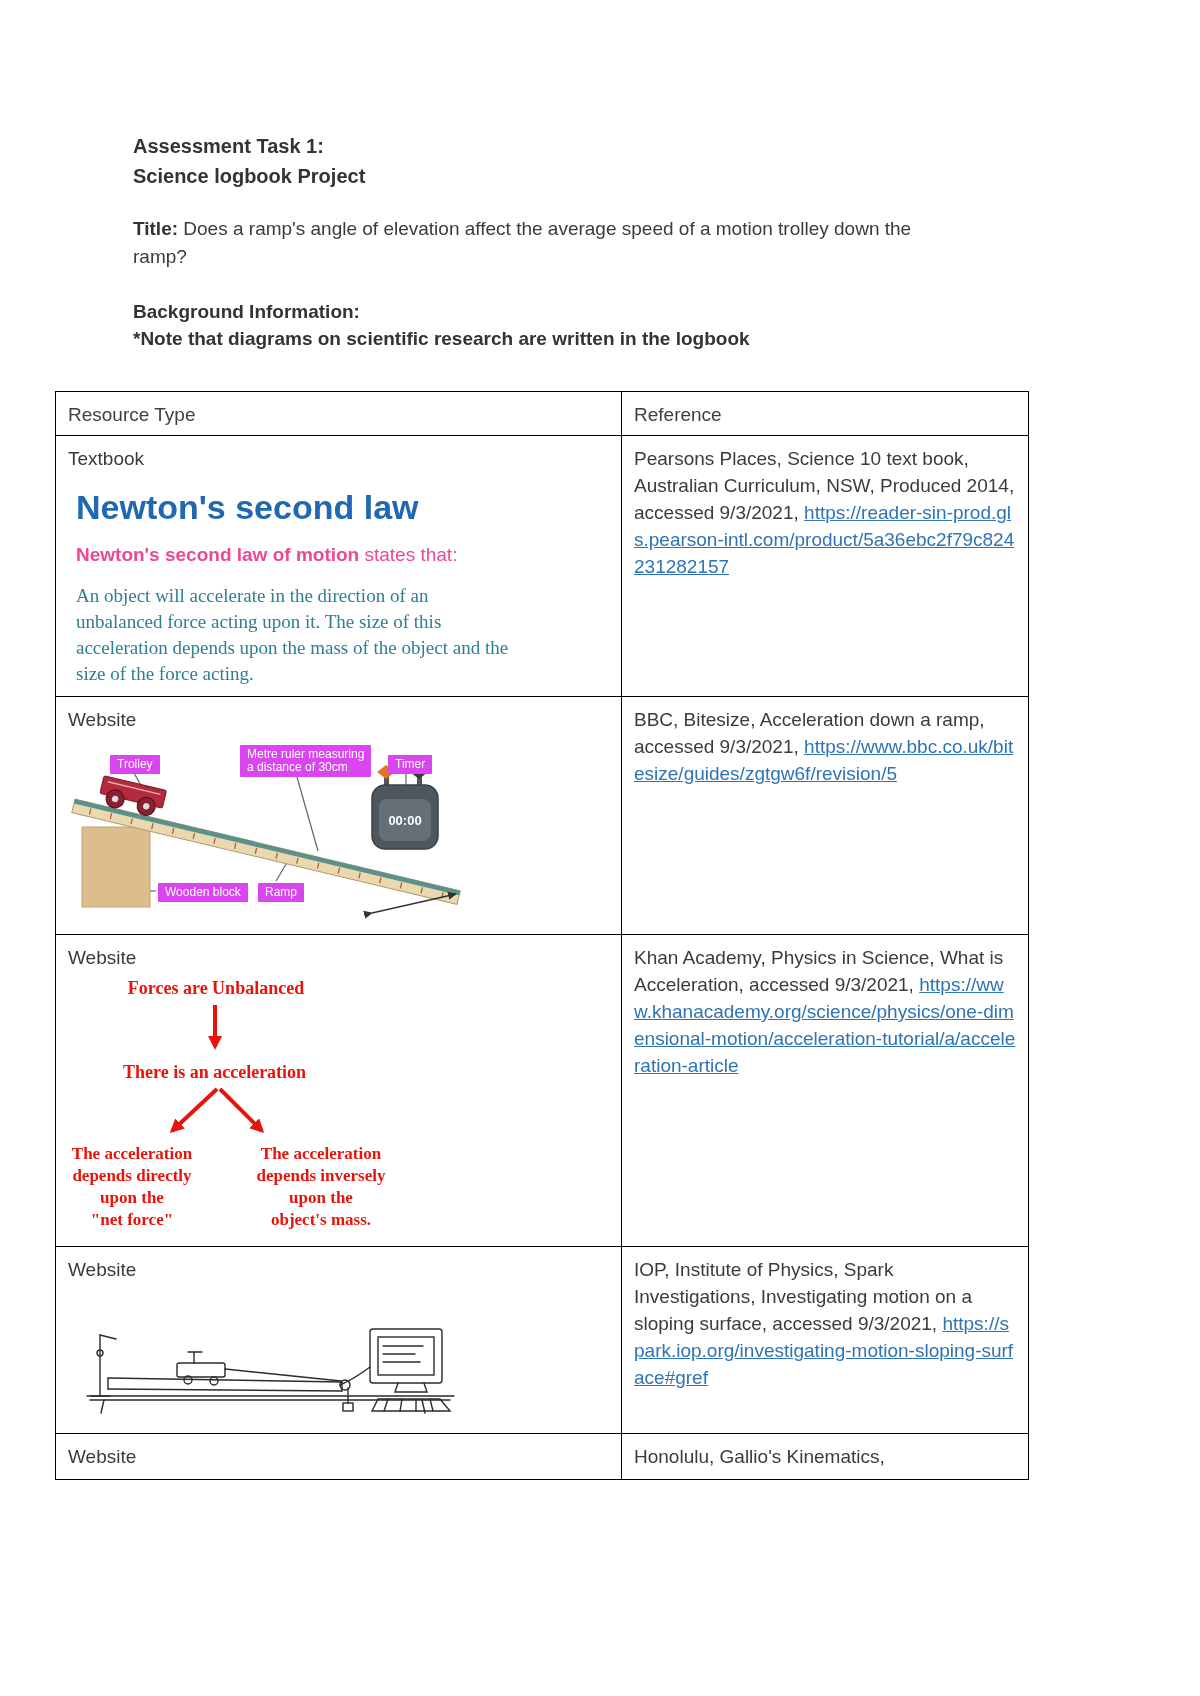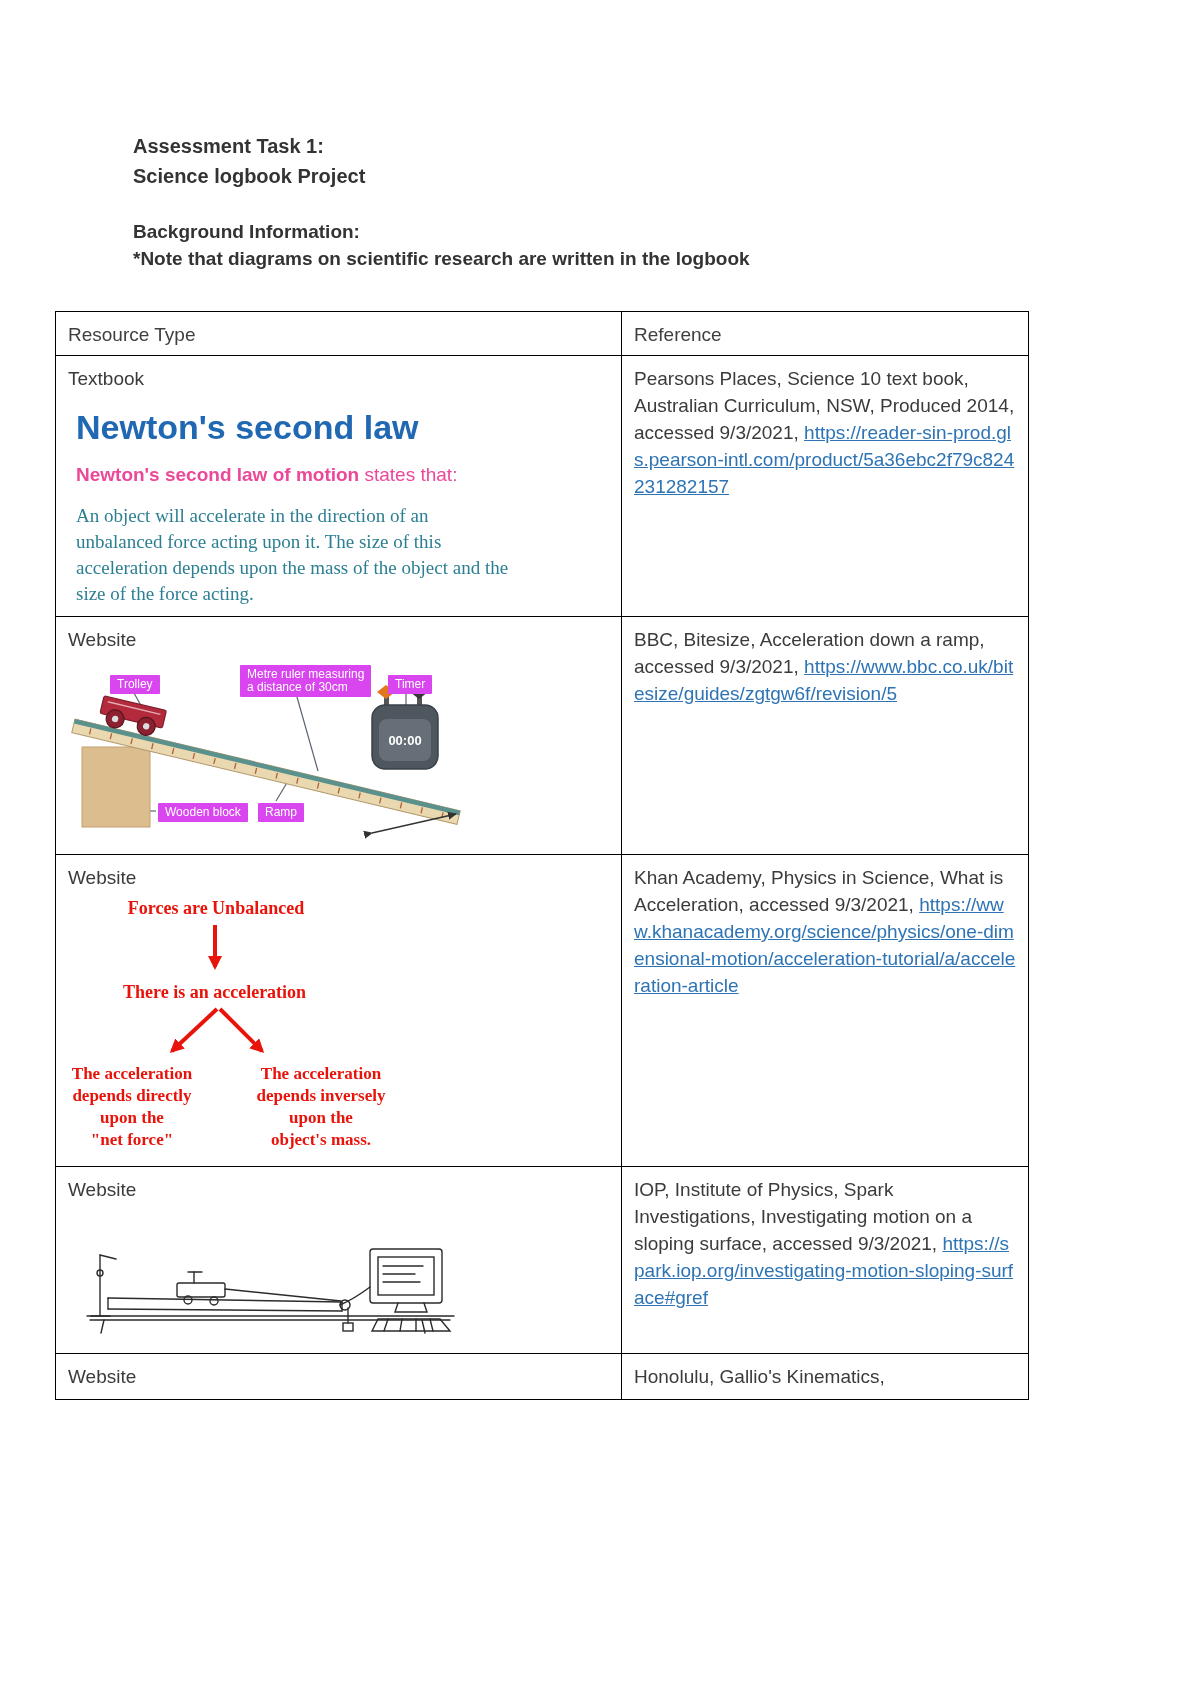--- a/index.html
+++ b/index.html
@@ -60,20 +60,21 @@
   .fig-iop { margin:16px 0 0 14px; width:390px; height:118px; }
 </style>
 </head>
 <body>
 
 <div class="page">
 
   <div class="doc-header">
     <p class="h-bold">Assessment Task 1:</p>
     <p class="h-bold">Science logbook Project</p>
+    <p class="title-line"><span class="b">Title:</span> <span>Does a ramp's angle of elevation affect the average speed of a motion trolley down the ramp?</span></p>
     <p class="h-bold19 mt26">Background Information:</p>
     <p class="h-bold19">*Note that diagrams on scientific research are written in the logbook</p>
   </div>
 
   <table class="res-table">
     <colgroup>
         <col class="c1">
         <col class="c2">
       </colgroup>
 

